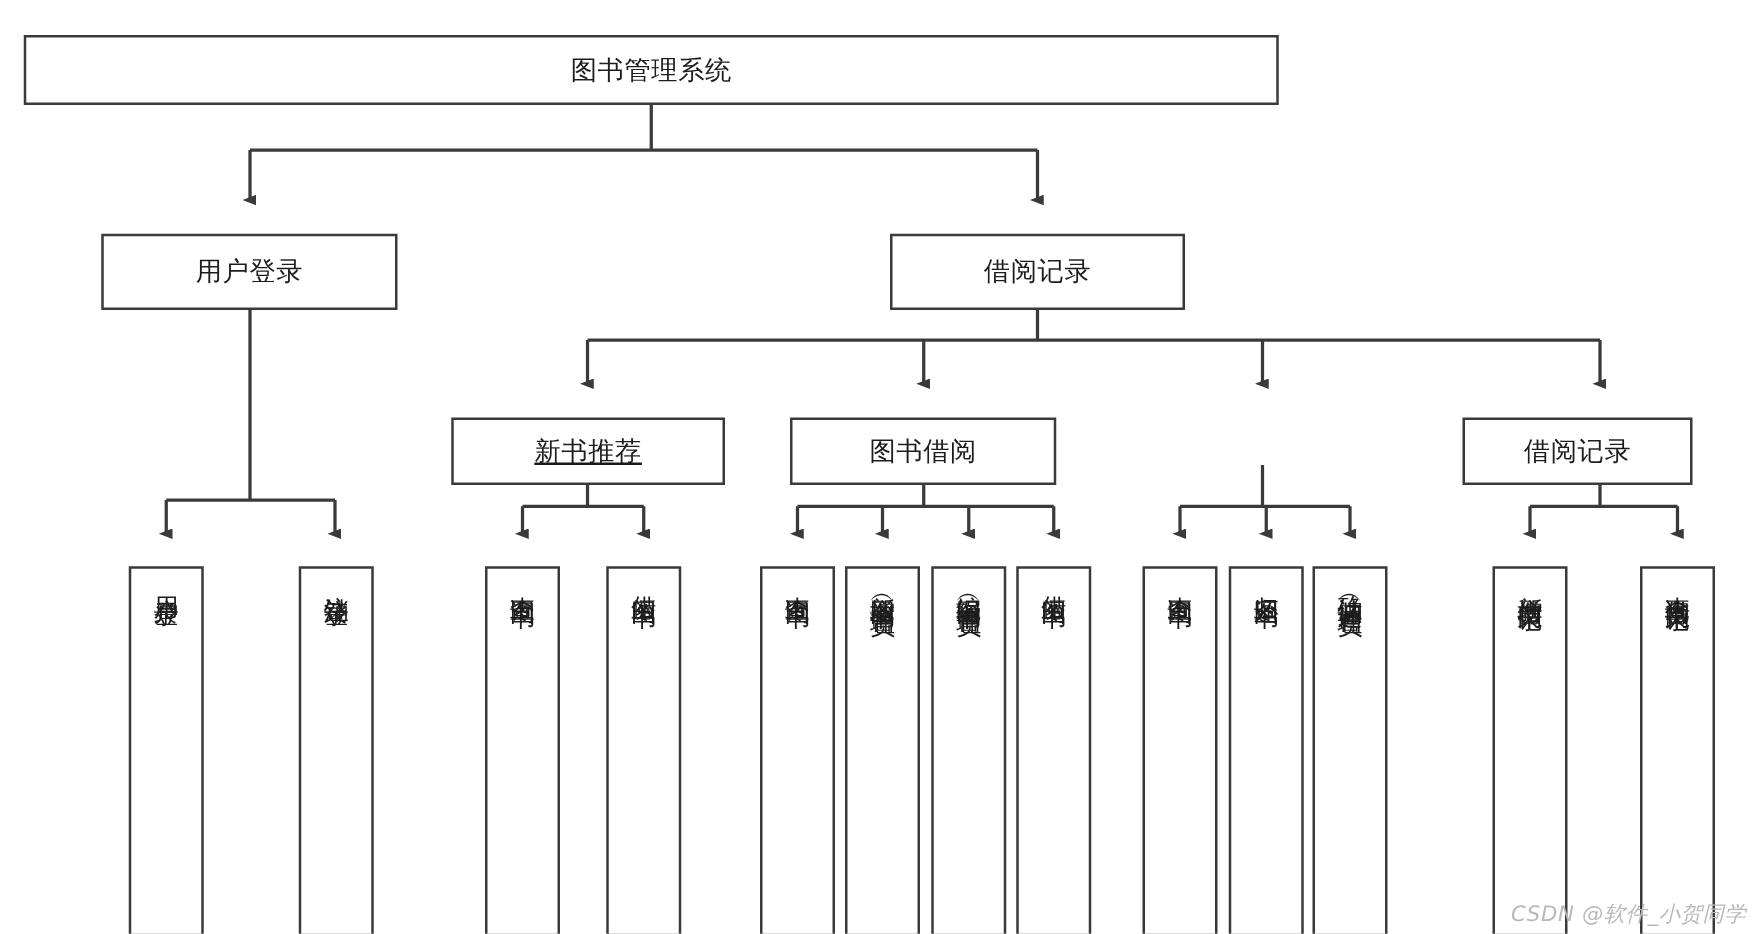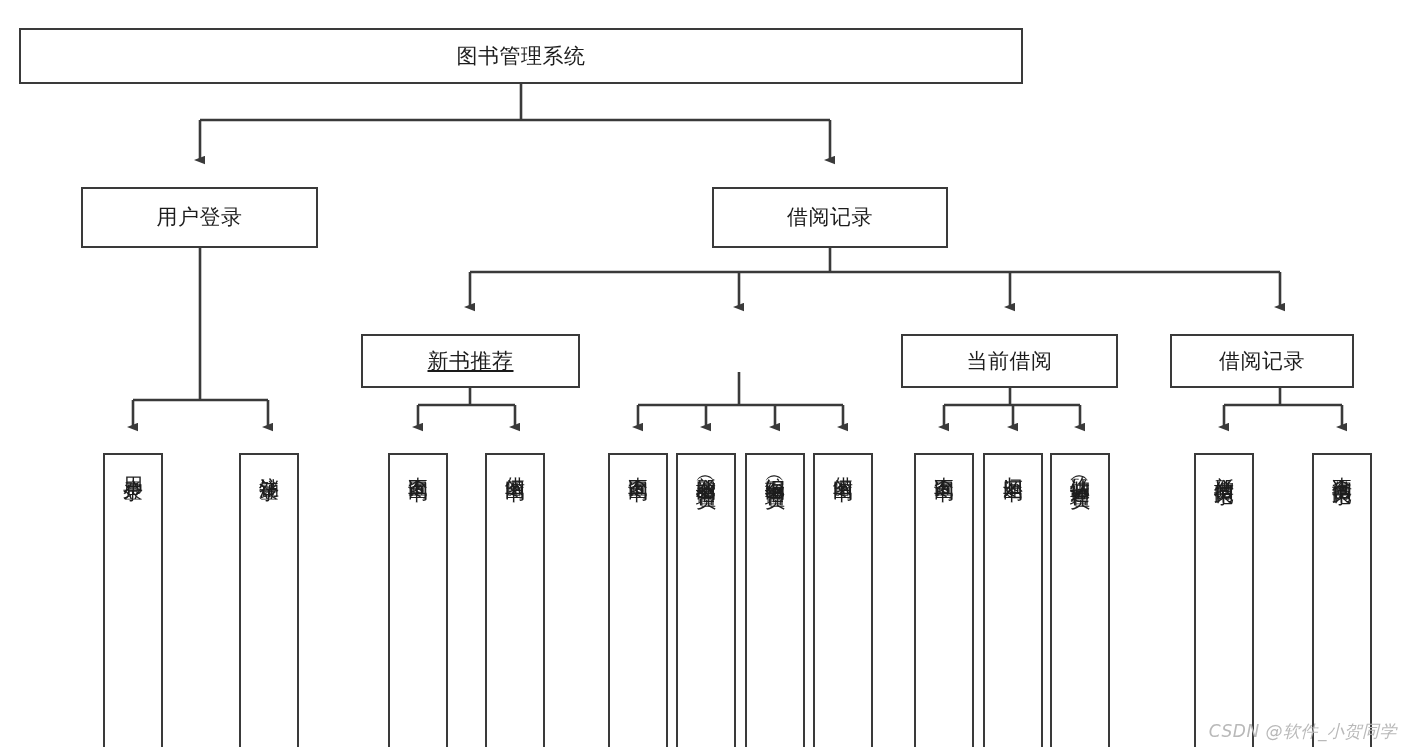--- a/index.html
+++ b/index.html
@@ -119,22 +119,22 @@
   <div class="node" style="left:81px;top:171px;width:237px;height:61px;">
     <span class="label">用户登录</span>
   </div>
   <div class="node" style="left:712px;top:171px;width:236px;height:61px;">
     <span class="label">借阅记录</span>
   </div>
 
   <div class="node" style="left:361px;top:318px;width:219px;height:54px;text-decoration:underline;">
     <span class="label">新书推荐</span>
   </div>
-  <div class="node" style="left:901px;top:318px;width:217px;height:54px;">
-    <span class="label">当前借阅</span>
+  <div class="node" style="left:632px;top:318px;width:213px;height:54px;">
+    <span class="label">图书借阅</span>
   </div>
   <div class="node" style="left:1170px;top:318px;width:184px;height:54px;">
     <span class="label">借阅记录</span>
   </div>
 
   <div class="node leaf" style="left:103px;top:437px;width:60px;height:296px;">
     <span class="label">用户登录</span>
   </div>
   <div class="node leaf" style="left:239px;top:437px;width:60px;height:296px;">
     <span class="label">注销登录</span>

